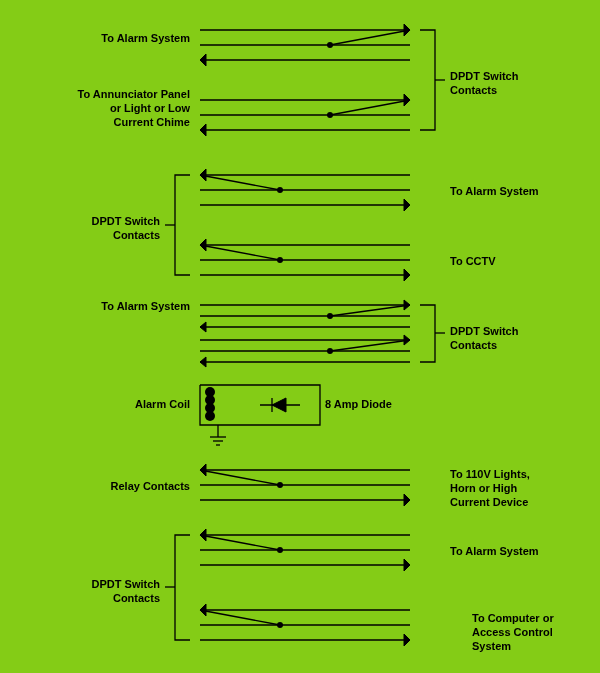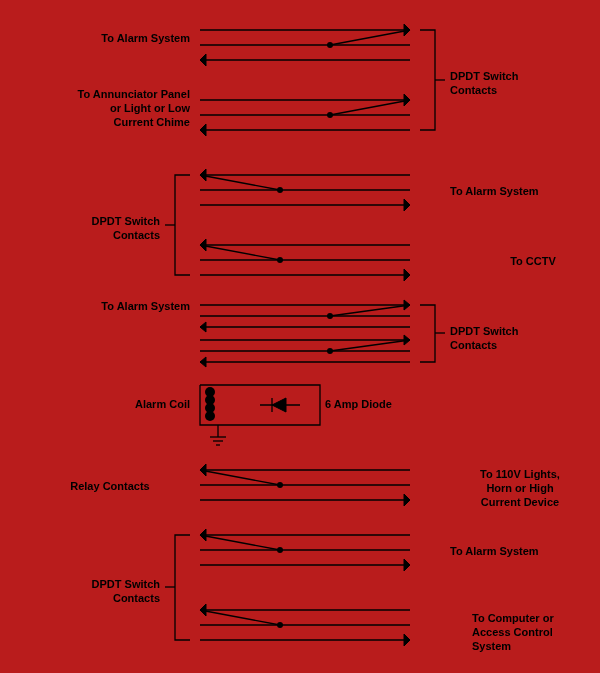--- a/index.html
+++ b/index.html
@@ -5,21 +5,21 @@
   body {
     margin: 0;
     padding: 0;
     background: #ffffff;
     font-family: Arial, Helvetica, sans-serif;
   }
   #stage {
     position: relative;
     width: 600px;
     height: 673px;
-    background: #b91c1c;
+    background: #84cc16;
   }
   .lbl {
     position: absolute;
     font-size: 11px;
     font-weight: bold;
     color: #000;
     line-height: 1.25;
   }
   .lbl.right { text-align: right; }
   .lbl.left  { text-align: left;  }
@@ -145,28 +145,28 @@
     <line x1="175" y1="587" x2="165" y2="587"></line>
 
   </svg>
 
   <div class="lbl right" style="left:30px;  top:32px;  width:160px;">To Alarm System</div>
   <div class="lbl right" style="left:30px;  top:88px;  width:160px;">To Annunciator Panel<br>or Light or Low<br>Current Chime</div>
   <div class="lbl left" style="left:450px; top:70px;  width:130px;">DPDT Switch<br>Contacts</div>
 
   <div class="lbl right" style="left:30px;  top:215px; width:130px;">DPDT Switch<br>Contacts</div>
   <div class="lbl left" style="left:450px; top:185px; width:130px;">To Alarm System</div>
-  <div class="lbl left" style="left:468px; top:255px; width:130px;text-align:center;">To CCTV</div>
+  <div class="lbl left" style="left:450px; top:255px; width:130px;">To CCTV</div>
 
   <div class="lbl right" style="left:30px;  top:300px; width:160px;">To Alarm System</div>
   <div class="lbl left" style="left:450px; top:325px; width:130px;">DPDT Switch<br>Contacts</div>
 
   <div class="lbl right" style="left:30px;  top:398px; width:160px;">Alarm Coil</div>
-  <div class="lbl left" style="left:325px; top:398px; width:130px;">6 Amp Diode</div>
+  <div class="lbl left" style="left:325px; top:398px; width:130px;">8 Amp Diode</div>
 
-  <div class="lbl right" style="left:30px;  top:480px; width:160px;text-align:center;">Relay Contacts</div>
-  <div class="lbl left" style="left:450px; top:468px; width:140px;text-align:center;">To 110V Lights,<br>Horn or High<br>Current Device</div>
+  <div class="lbl right" style="left:30px;  top:480px; width:160px;">Relay Contacts</div>
+  <div class="lbl left" style="left:450px; top:468px; width:140px;">To 110V Lights,<br>Horn or High<br>Current Device</div>
 
   <div class="lbl right" style="left:30px;  top:578px; width:130px;">DPDT Switch<br>Contacts</div>
   <div class="lbl left" style="left:450px; top:545px; width:130px;">To Alarm System</div>
   <div class="lbl left" style="left:450px; top:612px; width:140px;margin-left:22px;">To Computer or<br>Access Control<br>System</div>
 
 </div>
 
 </body></html>

